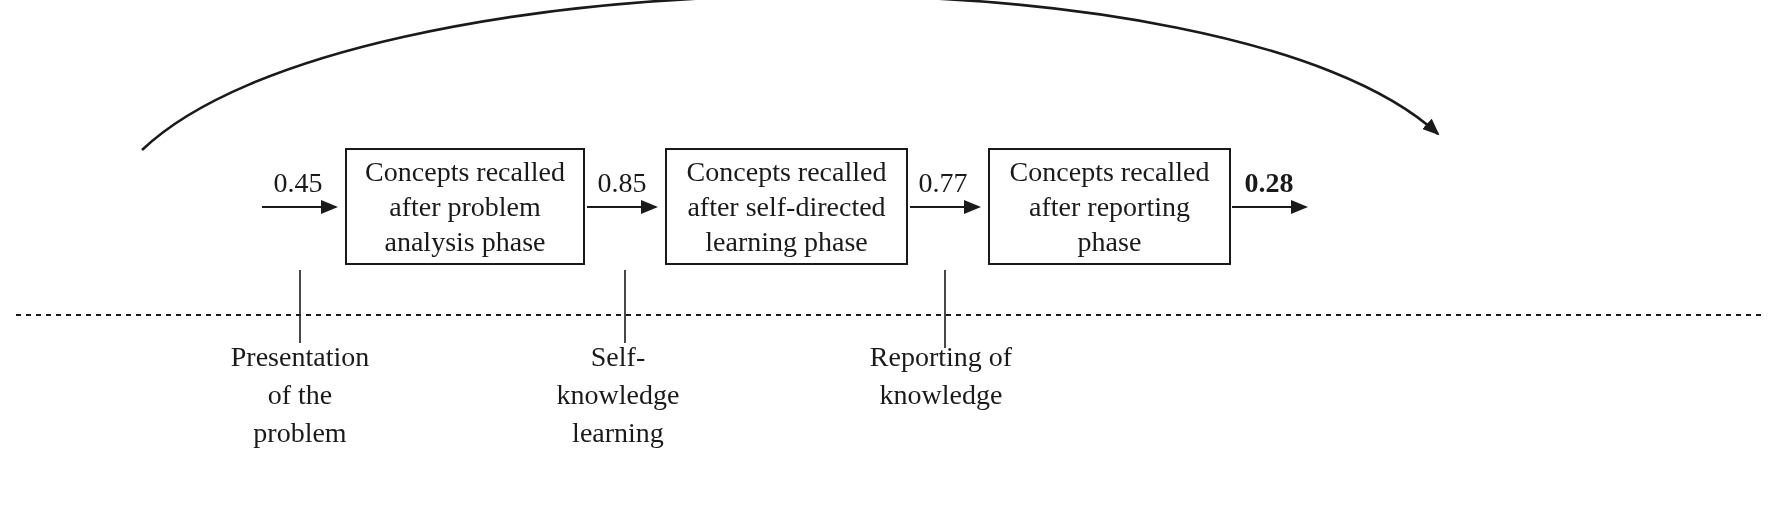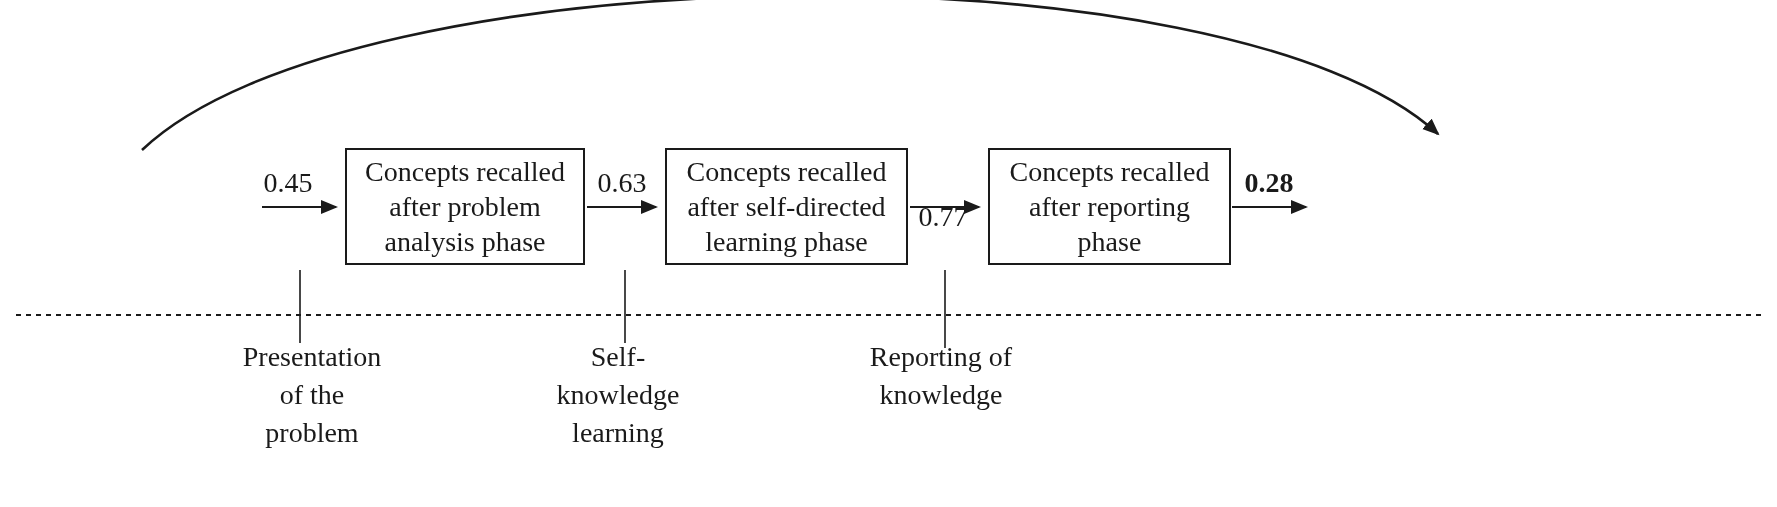--- a/index.html
+++ b/index.html
@@ -85,26 +85,26 @@
   <div class="node-box" style="left:345px; width:240px;">Concepts recalled
 after problem
 analysis phase</div>
   <div class="node-box" style="left:665px; width:243px;">Concepts recalled
 after self-directed
 learning phase</div>
   <div class="node-box" style="left:988px; width:243px;">Concepts recalled
 after reporting
 phase</div>
 
-  <div class="coef-label" style="left:288px;text-align:center;">0.45</div>
-  <div class="coef-label" style="left:622px;">0.63</div>
-  <div class="coef-label" style="left:943px;margin-top:34px;">0.77</div>
+  <div class="coef-label" style="left:298px;text-align:center;">0.45</div>
+  <div class="coef-label" style="left:622px;">0.85</div>
+  <div class="coef-label" style="left:943px;">0.77</div>
   <div class="coef-label" style="left:1269px;font-weight:bold;">0.28</div>
 
-  <div class="phase-label" style="left:300px;margin-left:12px;">Presentation
+  <div class="phase-label" style="left:300px;">Presentation
 of the
 problem</div>
   <div class="phase-label" style="left:618px;">Self-
 knowledge
 learning</div>
   <div class="phase-label" style="left:941px;">Reporting of
 knowledge</div>
 
 </div>
 

